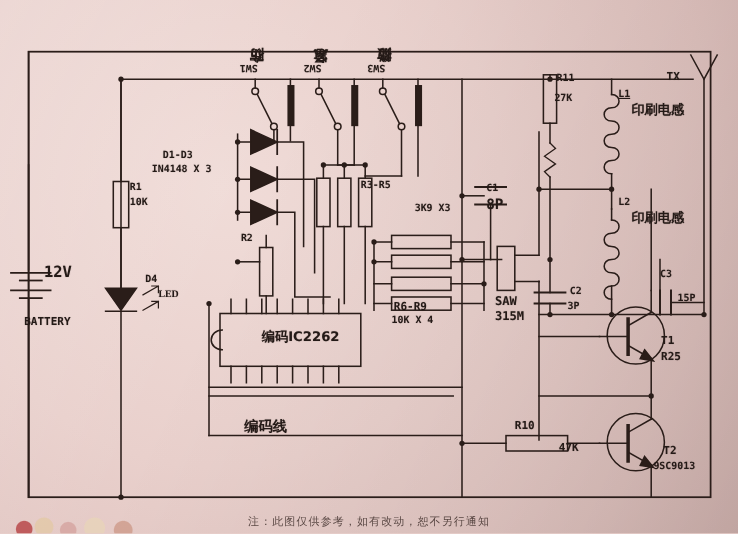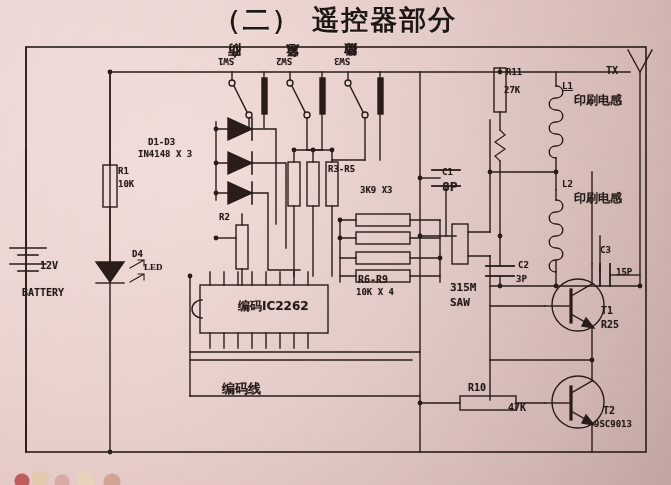--- a/index.html
+++ b/index.html
@@ -57,21 +57,20 @@
     opacity:.85;
   }
 </style>
 </head>
 <body>
 
 <div id="page">
 
   <div class="paper"></div>
 
-  <div class="title">（二）  遥控器部分</div>
 
   <svg id="sch" viewBox="0 0 671 485" xmlns="http://www.w3.org/2000/svg">
     <g stroke="#2a1d19" stroke-width="1.4" fill="none" stroke-linecap="square">
 
       <rect x="26" y="47" width="620" height="405" stroke-width="1.6"></rect>
 
       <path d="M110 72 H 630"></path>
 
       <path d="M26 47 V 452"></path>
       <path d="M110 72 V 278"></path>
@@ -273,47 +272,47 @@
 
   <div class="lbl rot" style="left:218px;top:56px;font-size:9px;">SW1</div>
   <div class="lbl cn vert" style="left:228px;top:68px;font-size:13px;">布防</div>
 
   <div class="lbl rot" style="left:276px;top:56px;font-size:9px;">SW2</div>
   <div class="lbl cn vert" style="left:286px;top:68px;font-size:13px;">紧急</div>
 
   <div class="lbl rot" style="left:334px;top:56px;font-size:9px;">SW3</div>
   <div class="lbl cn vert" style="left:344px;top:68px;font-size:13px;">撤防</div>
 
-  <div class="lbl" style="left:40px;top:261px;font-size:10px;">12V</div>
+  <div class="lbl" style="left:40px;top:241px;font-size:14px;">12V</div>
   <div class="lbl" style="left:22px;top:288px;font-size:10px;">BATTERY</div>
 
   <div class="lbl" style="left:118px;top:167px;font-size:9px;">R1</div>
   <div class="lbl" style="left:118px;top:180px;font-size:9px;">10K</div>
 
   <div class="lbl" style="left:132px;top:250px;font-size:9px;">D4</div>
   <div class="lbl" style="left:144px;top:263px;font-size:9px;font-family:Liberation Serif, serif;">LED</div>
 
   <div class="lbl" style="left:148px;top:138px;font-size:9px;">D1-D3</div>
   <div class="lbl" style="left:138px;top:150px;font-size:9px;">IN4148 X 3</div>
 
   <div class="lbl" style="left:219px;top:213px;font-size:9px;">R2</div>
 
   <div class="lbl" style="left:328px;top:165px;font-size:9px;">R3-R5</div>
-  <div class="lbl" style="left:327px;top:186px;font-size:9px;padding-left:33px;">3K9 X3</div>
+  <div class="lbl" style="left:344px;top:186px;font-size:9px;padding-left:33px;">3K9 X3</div>
 
   <div class="lbl" style="left:358px;top:275px;font-size:10px;">R6-R9</div>
   <div class="lbl" style="left:356px;top:288px;font-size:9px;">10K X 4</div>
 
   <div class="lbl cn" style="left:238px;top:300px;font-size:12px;">编码IC2262</div>
   <div class="lbl cn" style="left:222px;top:382px;font-size:13px;">编码线</div>
 
   <div class="lbl" style="left:442px;top:168px;font-size:9px;">C1</div>
   <div class="lbl" style="left:442px;top:180px;font-size:13px;">8P</div>
 
-  <div class="lbl" style="left:450px;top:268px;font-size:11px;margin-top:29px;">SAW</div>
+  <div class="lbl" style="left:450px;top:268px;font-size:11px;">SAW</div>
   <div class="lbl" style="left:450px;top:282px;font-size:11px;">315M</div>
 
   <div class="lbl" style="left:506px;top:68px;font-size:9px;">R11</div>
   <div class="lbl" style="left:504px;top:86px;font-size:9px;">27K</div>
 
   <div class="lbl" style="left:562px;top:82px;font-size:9px;text-decoration:underline;">L1</div>
   <div class="lbl cn" style="left:574px;top:94px;font-size:12px;">印刷电感</div>
 
   <div class="lbl" style="left:562px;top:180px;font-size:9px;">L2</div>
   <div class="lbl cn" style="left:574px;top:192px;font-size:12px;">印刷电感</div>
@@ -330,14 +329,15 @@
   <div class="lbl" style="left:601px;top:320px;font-size:10px;">R25</div>
 
   <div class="lbl" style="left:603px;top:406px;font-size:10px;">T2</div>
   <div class="lbl" style="left:594px;top:420px;font-size:9px;">9SC9013</div>
 
   <div class="lbl" style="left:468px;top:383px;font-size:10px;">R10</div>
   <div class="lbl" style="left:508px;top:379px;font-size:10px;margin-top:24px;">47K</div>
 
   <div class="flowers"></div>
 
+  <div class="caption cn">注：此图仅供参考，如有改动，恕不另行通知</div>
 
 </div>
 
 </body></html>

